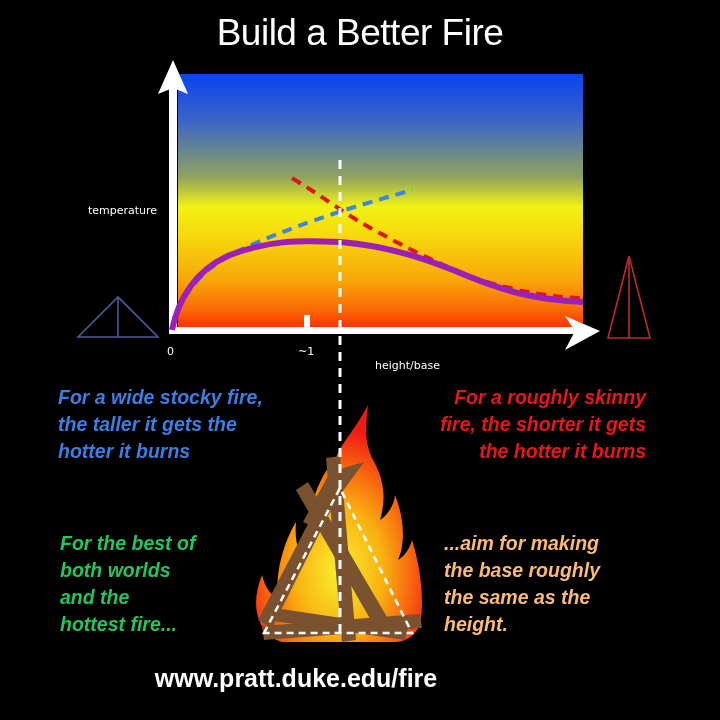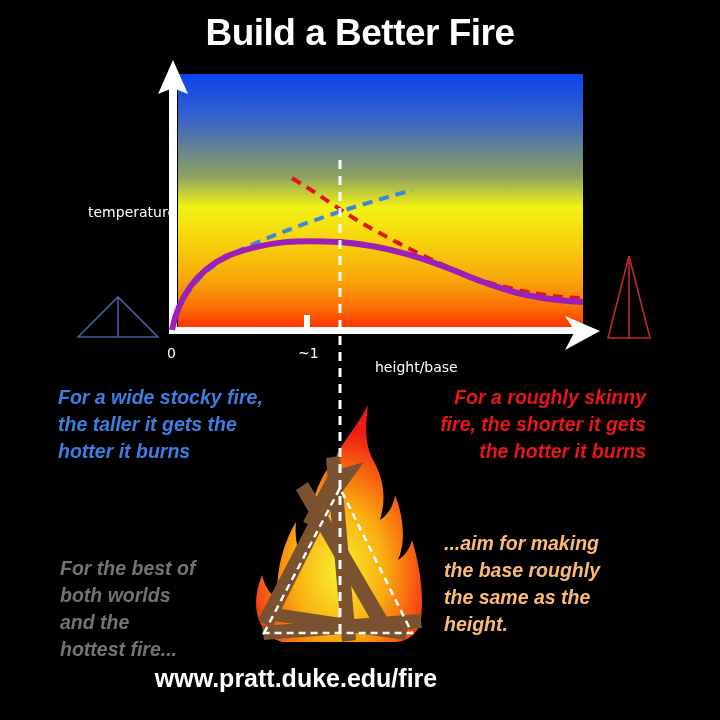--- a/index.html
+++ b/index.html
@@ -1,26 +1,26 @@
 <!DOCTYPE html>
 <html><head>
 <meta charset="utf-8">
 <style>
   html, body { margin:0; padding:0; background:#000; }
   body { width:720px; height:720px; position:relative; overflow:hidden; font-family:"DejaVu Sans", sans-serif; }
   .abs { position:absolute; }
-  #title { left:0; top:12; width:720px; text-align:center; top:12px; color:#fff; font-weight:bold; font-size:37px; letter-spacing:-0.5px; font-family:"Liberation Sans", sans-serif; }
+  #title { left:0; top:12; width:720px; text-align:center; top:12px; color:#fff; font-weight:normal; font-size:37px; letter-spacing:-0.5px; font-family:"Liberation Sans", sans-serif; }
   .plot-bg { left:178px; top:74px; width:405px; height:256px;
     background: linear-gradient(to bottom, #0a44ee 0%, #3a64c8 18%, #8ea260 40%, #f2f214 52%, #f7d60c 64%, #f8a808 80%, #fb6a05 92%, #fe2a02 100%); }
   svg.overlay { left:0; top:0; width:720px; height:720px; }
-  .lbl { color:#fff; font-size:14px; font-family:"DejaVu Sans", sans-serif; }
+  .lbl { color:#fff; font-size:11px; font-family:"DejaVu Sans", sans-serif; }
   .para { font-weight:bold; font-size:19.5px; line-height:27px; font-family:"Liberation Sans", sans-serif; }
   #para-blue { left:58px; top:384px; color:#3d7fe0; }
   #para-red { left:410px; top:384px; width:236px; text-align:right; color:#e8151a; }
-  #para-purple-left { left:60px; top:555px; color:#737373; }
+  #para-purple-left { left:60px; top:530px; color:#22c55e; }
   #para-purple-right { left:444px; top:530px; color:#fdba74; }
   #url { left:0; width:592px; top:664px; text-align:center; color:#fff; font-weight:bold; font-size:25px; font-family:"Liberation Sans", sans-serif; }
   .para span { display:block;font-style:italic; }
 </style>
 </head>
 <body>
 
 <div id="title" class="abs">Build a Better Fire</div>
 
 <div class="abs plot-bg"></div>

